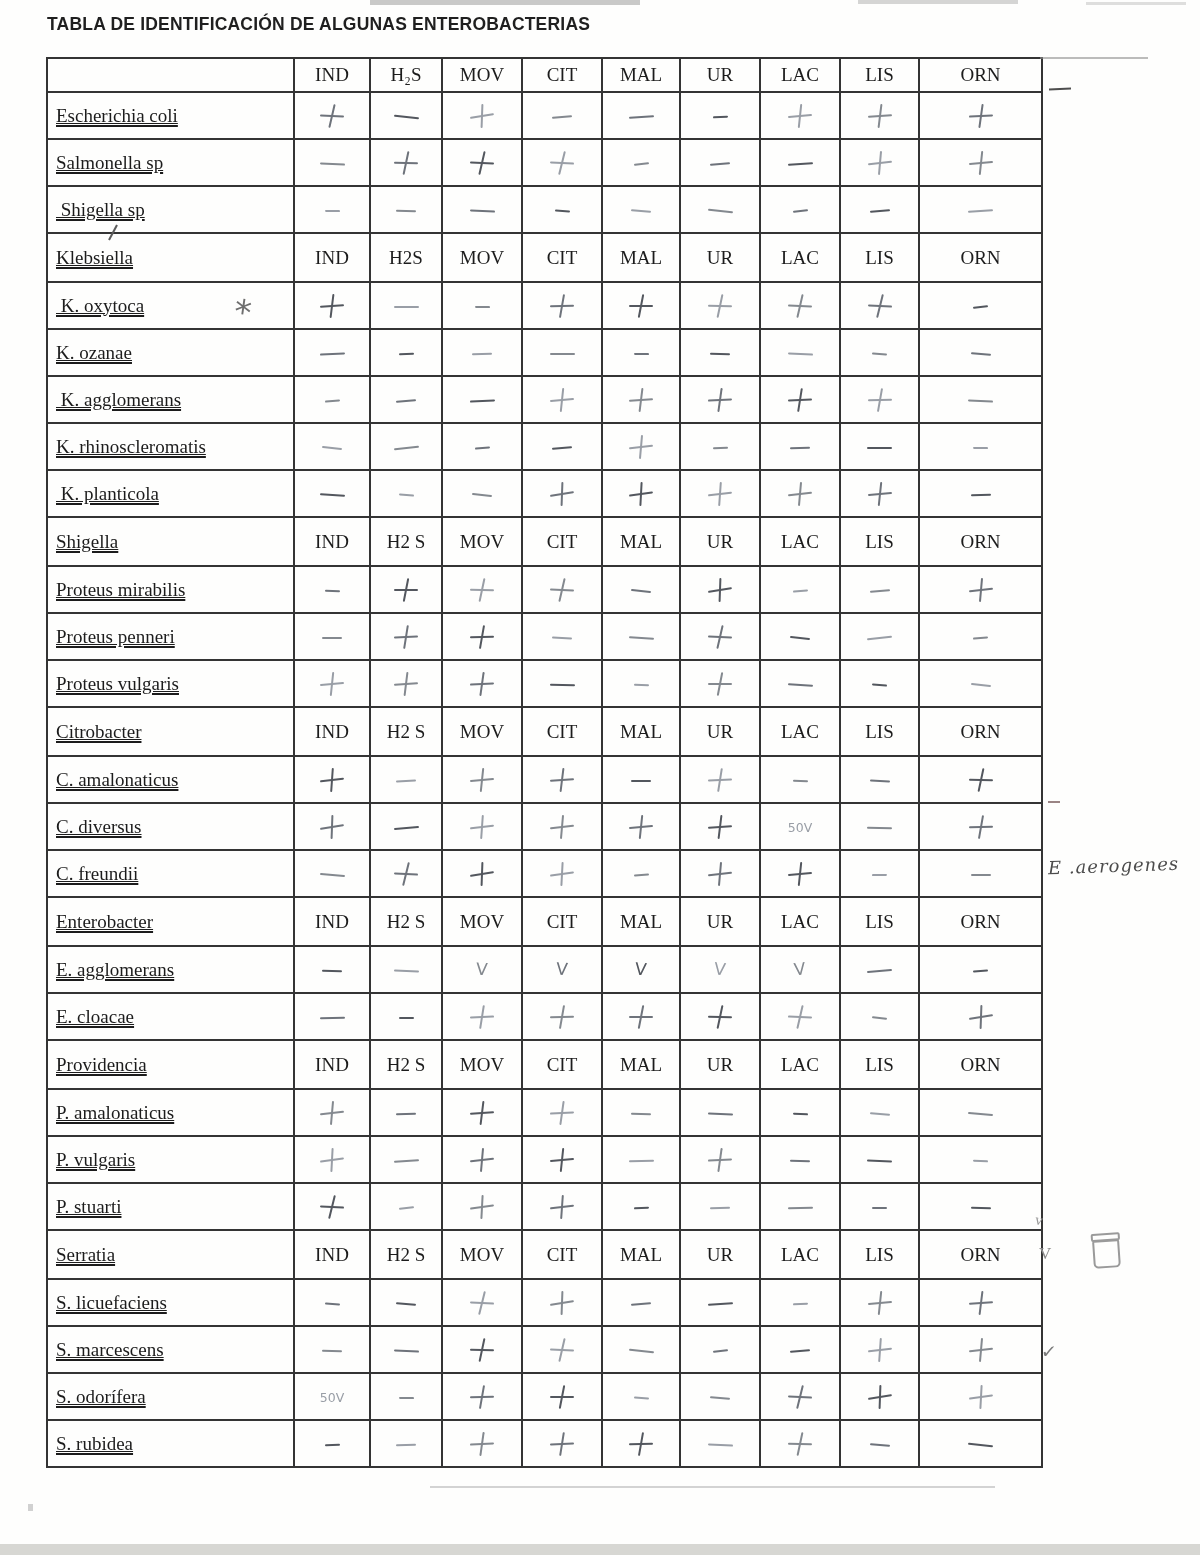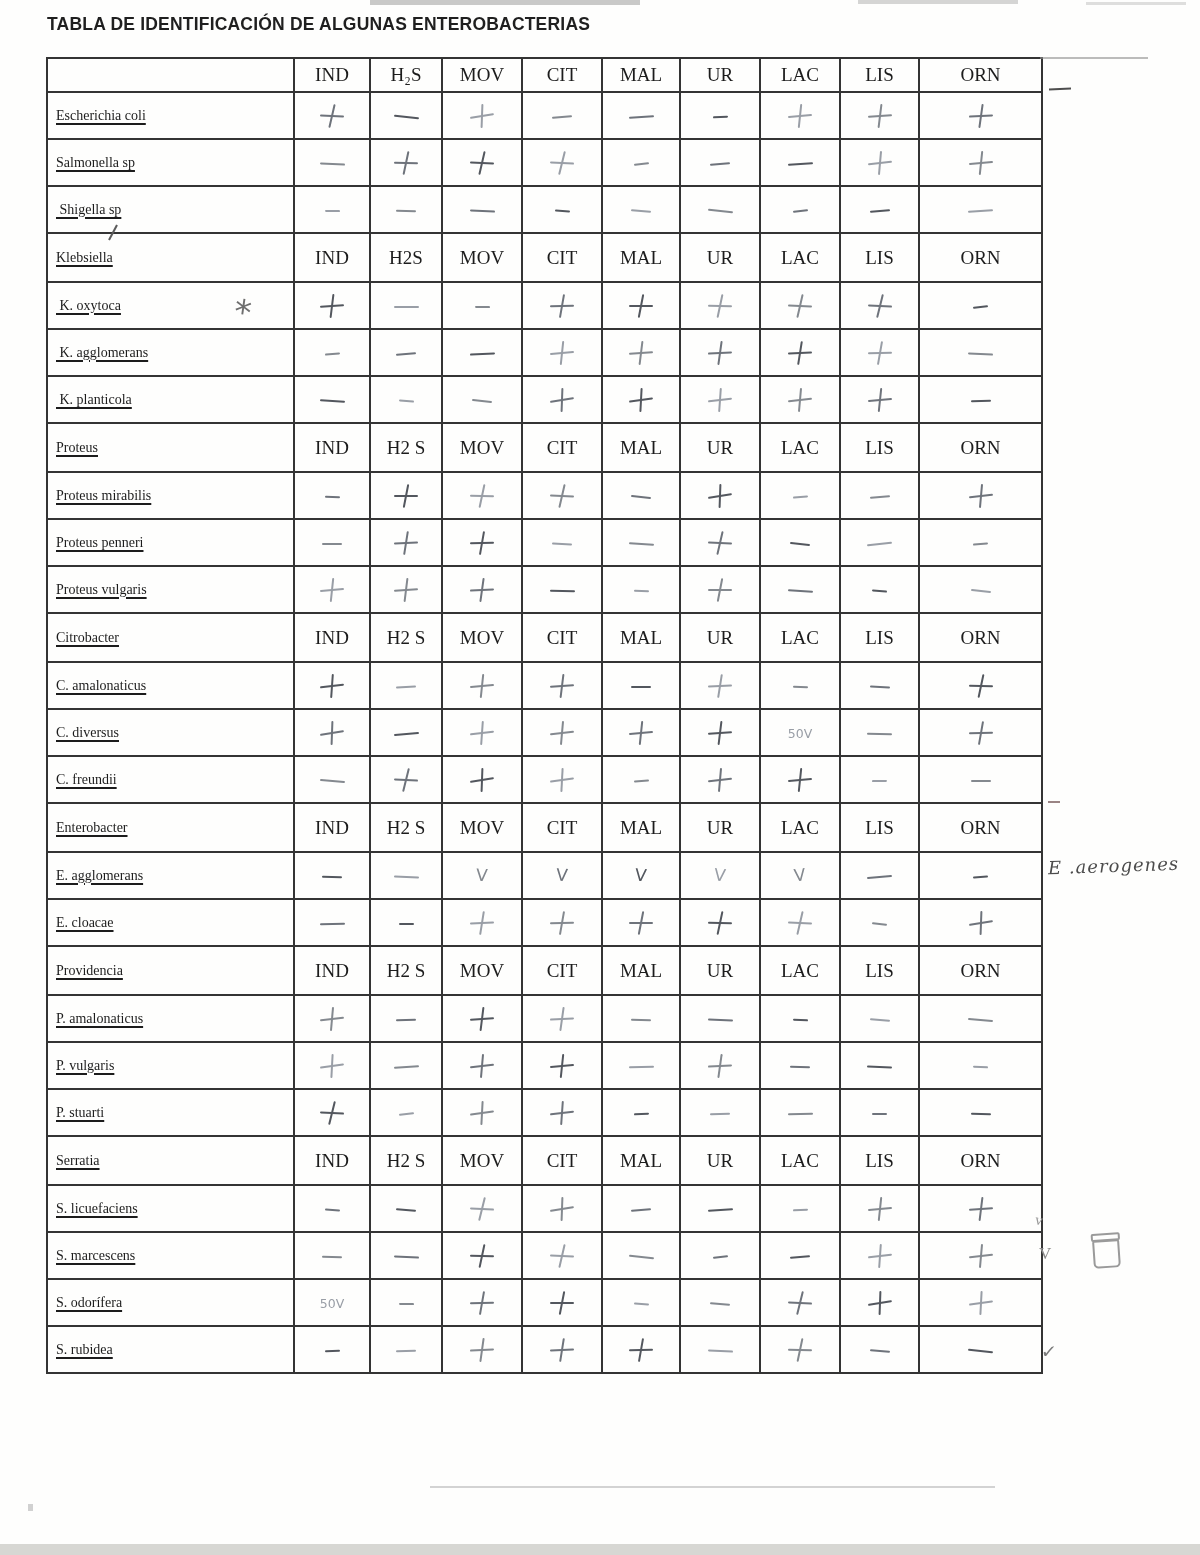--- a/index.html
+++ b/index.html
@@ -9,21 +9,21 @@
   
   #title{position:absolute;left:47px;top:14px;font-family:"Liberation Sans",sans-serif;
          font-weight:bold;font-size:17.5px;letter-spacing:.2px;color:#1f1f1f;}
 
   
   #bact-table{position:absolute;left:46px;top:57px;width:995px;border-collapse:collapse;
               table-layout:fixed;background:#fefefd;}
   #bact-table td{border:2px solid #343434;height:43px;overflow:hidden;vertical-align:middle;}
   #bact-table tr.top-header td{height:30px;}
   #bact-table tr.section-row td{height:45px;}
-  td.label-cell{padding-left:8px;font-size:14px;}
+  td.label-cell{padding-left:8px;font-size:19px;text-decoration:underline;}
   .lbl{text-decoration:underline;text-underline-offset:3px;text-decoration-thickness:1.5px;
        white-space:pre;}
   td.colhead{font-size:19px;text-align:center;}
   td.mark-cell{text-align:center;}
 
   
   .mk-plus{position:relative;width:26px;height:26px;vertical-align:middle;}
   .mk-plus::before{content:"";position:absolute;left:12px;top:1px;width:2px;height:24px;
                    background:currentColor;transform:rotate(8deg);border-radius:2px;}
   .mk-plus::after{content:"";position:absolute;left:1px;top:12px;width:24px;height:2px;
@@ -147,45 +147,69 @@
           <td class="mark-cell"><span class="mk-minus" style="display: inline-block; color: rgb(153, 158, 166); transform: rotate(0deg); width: 25px;"></span></td>
           <td class="mark-cell"><span class="mk-minus" style="display: inline-block; color: rgb(132, 137, 143); transform: rotate(1deg); width: 15px;"></span></td>
           <td class="mark-cell"><span class="mk-plus" style="display: inline-block; color: rgb(110, 115, 123); transform: rotate(2deg);"></span></td>
           <td class="mark-cell"><span class="mk-plus" style="display: inline-block; color: rgb(83, 87, 94); transform: rotate(3deg);"></span></td>
           <td class="mark-cell"><span class="mk-plus" style="display: inline-block; color: rgb(153, 158, 166); transform: rotate(4deg);"></span></td>
           <td class="mark-cell"><span class="mk-plus" style="display: inline-block; color: rgb(132, 137, 143); transform: rotate(5deg);"></span></td>
           <td class="mark-cell"><span class="mk-plus" style="display: inline-block; color: rgb(110, 115, 123); transform: rotate(6deg);"></span></td>
           <td class="mark-cell"><span class="mk-minus" style="display: inline-block; color: rgb(83, 87, 94); transform: rotate(-6deg); width: 15px;"></span></td>
         </tr>
         <tr>
+          <td class="label-cell"><span class="lbl">K. ozanae</span></td>
+          <td class="mark-cell"><span class="mk-minus" style="display: inline-block; color: rgb(110, 115, 123); transform: rotate(-3deg); width: 25px;"></span></td>
+          <td class="mark-cell"><span class="mk-minus" style="display: inline-block; color: rgb(83, 87, 94); transform: rotate(-2deg); width: 15px;"></span></td>
+          <td class="mark-cell"><span class="mk-minus" style="display: inline-block; color: rgb(153, 158, 166); transform: rotate(-1deg); width: 20px;"></span></td>
+          <td class="mark-cell"><span class="mk-minus" style="display: inline-block; color: rgb(132, 137, 143); transform: rotate(0deg); width: 25px;"></span></td>
+          <td class="mark-cell"><span class="mk-minus" style="display: inline-block; color: rgb(110, 115, 123); transform: rotate(1deg); width: 15px;"></span></td>
+          <td class="mark-cell"><span class="mk-minus" style="display: inline-block; color: rgb(83, 87, 94); transform: rotate(2deg); width: 20px;"></span></td>
+          <td class="mark-cell"><span class="mk-minus" style="display: inline-block; color: rgb(153, 158, 166); transform: rotate(3deg); width: 25px;"></span></td>
+          <td class="mark-cell"><span class="mk-minus" style="display: inline-block; color: rgb(132, 137, 143); transform: rotate(4deg); width: 15px;"></span></td>
+          <td class="mark-cell"><span class="mk-minus" style="display: inline-block; color: rgb(110, 115, 123); transform: rotate(5deg); width: 20px;"></span></td>
+        </tr>
+        <tr>
           <td class="label-cell"><span class="lbl"> K. agglomerans</span></td>
           <td class="mark-cell"><span class="mk-minus" style="display: inline-block; color: rgb(132, 137, 143); transform: rotate(-5deg); width: 15px;"></span></td>
           <td class="mark-cell"><span class="mk-minus" style="display: inline-block; color: rgb(110, 115, 123); transform: rotate(-4deg); width: 20px;"></span></td>
           <td class="mark-cell"><span class="mk-minus" style="display: inline-block; color: rgb(83, 87, 94); transform: rotate(-3deg); width: 25px;"></span></td>
           <td class="mark-cell"><span class="mk-plus" style="display: inline-block; color: rgb(153, 158, 166); transform: rotate(-2deg);"></span></td>
           <td class="mark-cell"><span class="mk-plus" style="display: inline-block; color: rgb(132, 137, 143); transform: rotate(-1deg);"></span></td>
           <td class="mark-cell"><span class="mk-plus" style="display: inline-block; color: rgb(110, 115, 123); transform: rotate(0deg);"></span></td>
           <td class="mark-cell"><span class="mk-plus" style="display: inline-block; color: rgb(83, 87, 94); transform: rotate(1deg);"></span></td>
           <td class="mark-cell"><span class="mk-plus" style="display: inline-block; color: rgb(153, 158, 166); transform: rotate(2deg);"></span></td>
           <td class="mark-cell"><span class="mk-minus" style="display: inline-block; color: rgb(132, 137, 143); transform: rotate(3deg); width: 25px;"></span></td>
         </tr>
         <tr>
+          <td class="label-cell"><span class="lbl">K. rhinoscleromatis</span></td>
+          <td class="mark-cell"><span class="mk-minus" style="display: inline-block; color: rgb(153, 158, 166); transform: rotate(6deg); width: 20px;"></span></td>
+          <td class="mark-cell"><span class="mk-minus" style="display: inline-block; color: rgb(132, 137, 143); transform: rotate(-6deg); width: 25px;"></span></td>
+          <td class="mark-cell"><span class="mk-minus" style="display: inline-block; color: rgb(110, 115, 123); transform: rotate(-5deg); width: 15px;"></span></td>
+          <td class="mark-cell"><span class="mk-minus" style="display: inline-block; color: rgb(83, 87, 94); transform: rotate(-4deg); width: 20px;"></span></td>
+          <td class="mark-cell"><span class="mk-plus" style="display: inline-block; color: rgb(153, 158, 166); transform: rotate(-3deg);"></span></td>
+          <td class="mark-cell"><span class="mk-minus" style="display: inline-block; color: rgb(132, 137, 143); transform: rotate(-2deg); width: 15px;"></span></td>
+          <td class="mark-cell"><span class="mk-minus" style="display: inline-block; color: rgb(110, 115, 123); transform: rotate(-1deg); width: 20px;"></span></td>
+          <td class="mark-cell"><span class="mk-minus" style="display: inline-block; color: rgb(83, 87, 94); transform: rotate(0deg); width: 25px;"></span></td>
+          <td class="mark-cell"><span class="mk-minus" style="display: inline-block; color: rgb(153, 158, 166); transform: rotate(1deg); width: 15px;"></span></td>
+        </tr>
+        <tr>
           <td class="label-cell"><span class="lbl"> K. planticola</span></td>
           <td class="mark-cell"><span class="mk-minus" style="display: inline-block; color: rgb(83, 87, 94); transform: rotate(4deg); width: 25px;"></span></td>
           <td class="mark-cell"><span class="mk-minus" style="display: inline-block; color: rgb(153, 158, 166); transform: rotate(5deg); width: 15px;"></span></td>
           <td class="mark-cell"><span class="mk-minus" style="display: inline-block; color: rgb(132, 137, 143); transform: rotate(6deg); width: 20px;"></span></td>
           <td class="mark-cell"><span class="mk-plus" style="display: inline-block; color: rgb(110, 115, 123); transform: rotate(-6deg);"></span></td>
           <td class="mark-cell"><span class="mk-plus" style="display: inline-block; color: rgb(83, 87, 94); transform: rotate(-5deg);"></span></td>
           <td class="mark-cell"><span class="mk-plus" style="display: inline-block; color: rgb(153, 158, 166); transform: rotate(-4deg);"></span></td>
           <td class="mark-cell"><span class="mk-plus" style="display: inline-block; color: rgb(132, 137, 143); transform: rotate(-3deg);"></span></td>
           <td class="mark-cell"><span class="mk-plus" style="display: inline-block; color: rgb(110, 115, 123); transform: rotate(-2deg);"></span></td>
           <td class="mark-cell"><span class="mk-minus" style="display: inline-block; color: rgb(83, 87, 94); transform: rotate(-1deg); width: 20px;"></span></td>
         </tr>
         <tr class="section-row">
-          <td class="label-cell"><span class="lbl">Proteus</span></td>
+          <td class="label-cell"><span class="lbl">Shigella</span></td>
           <td class="colhead">IND</td>
           <td class="colhead">H2 S</td>
           <td class="colhead">MOV</td>
           <td class="colhead">CIT</td>
           <td class="colhead">MAL</td>
           <td class="colhead">UR</td>
           <td class="colhead">LAC</td>
           <td class="colhead">LIS</td>
           <td class="colhead">ORN</td>
         </tr>

